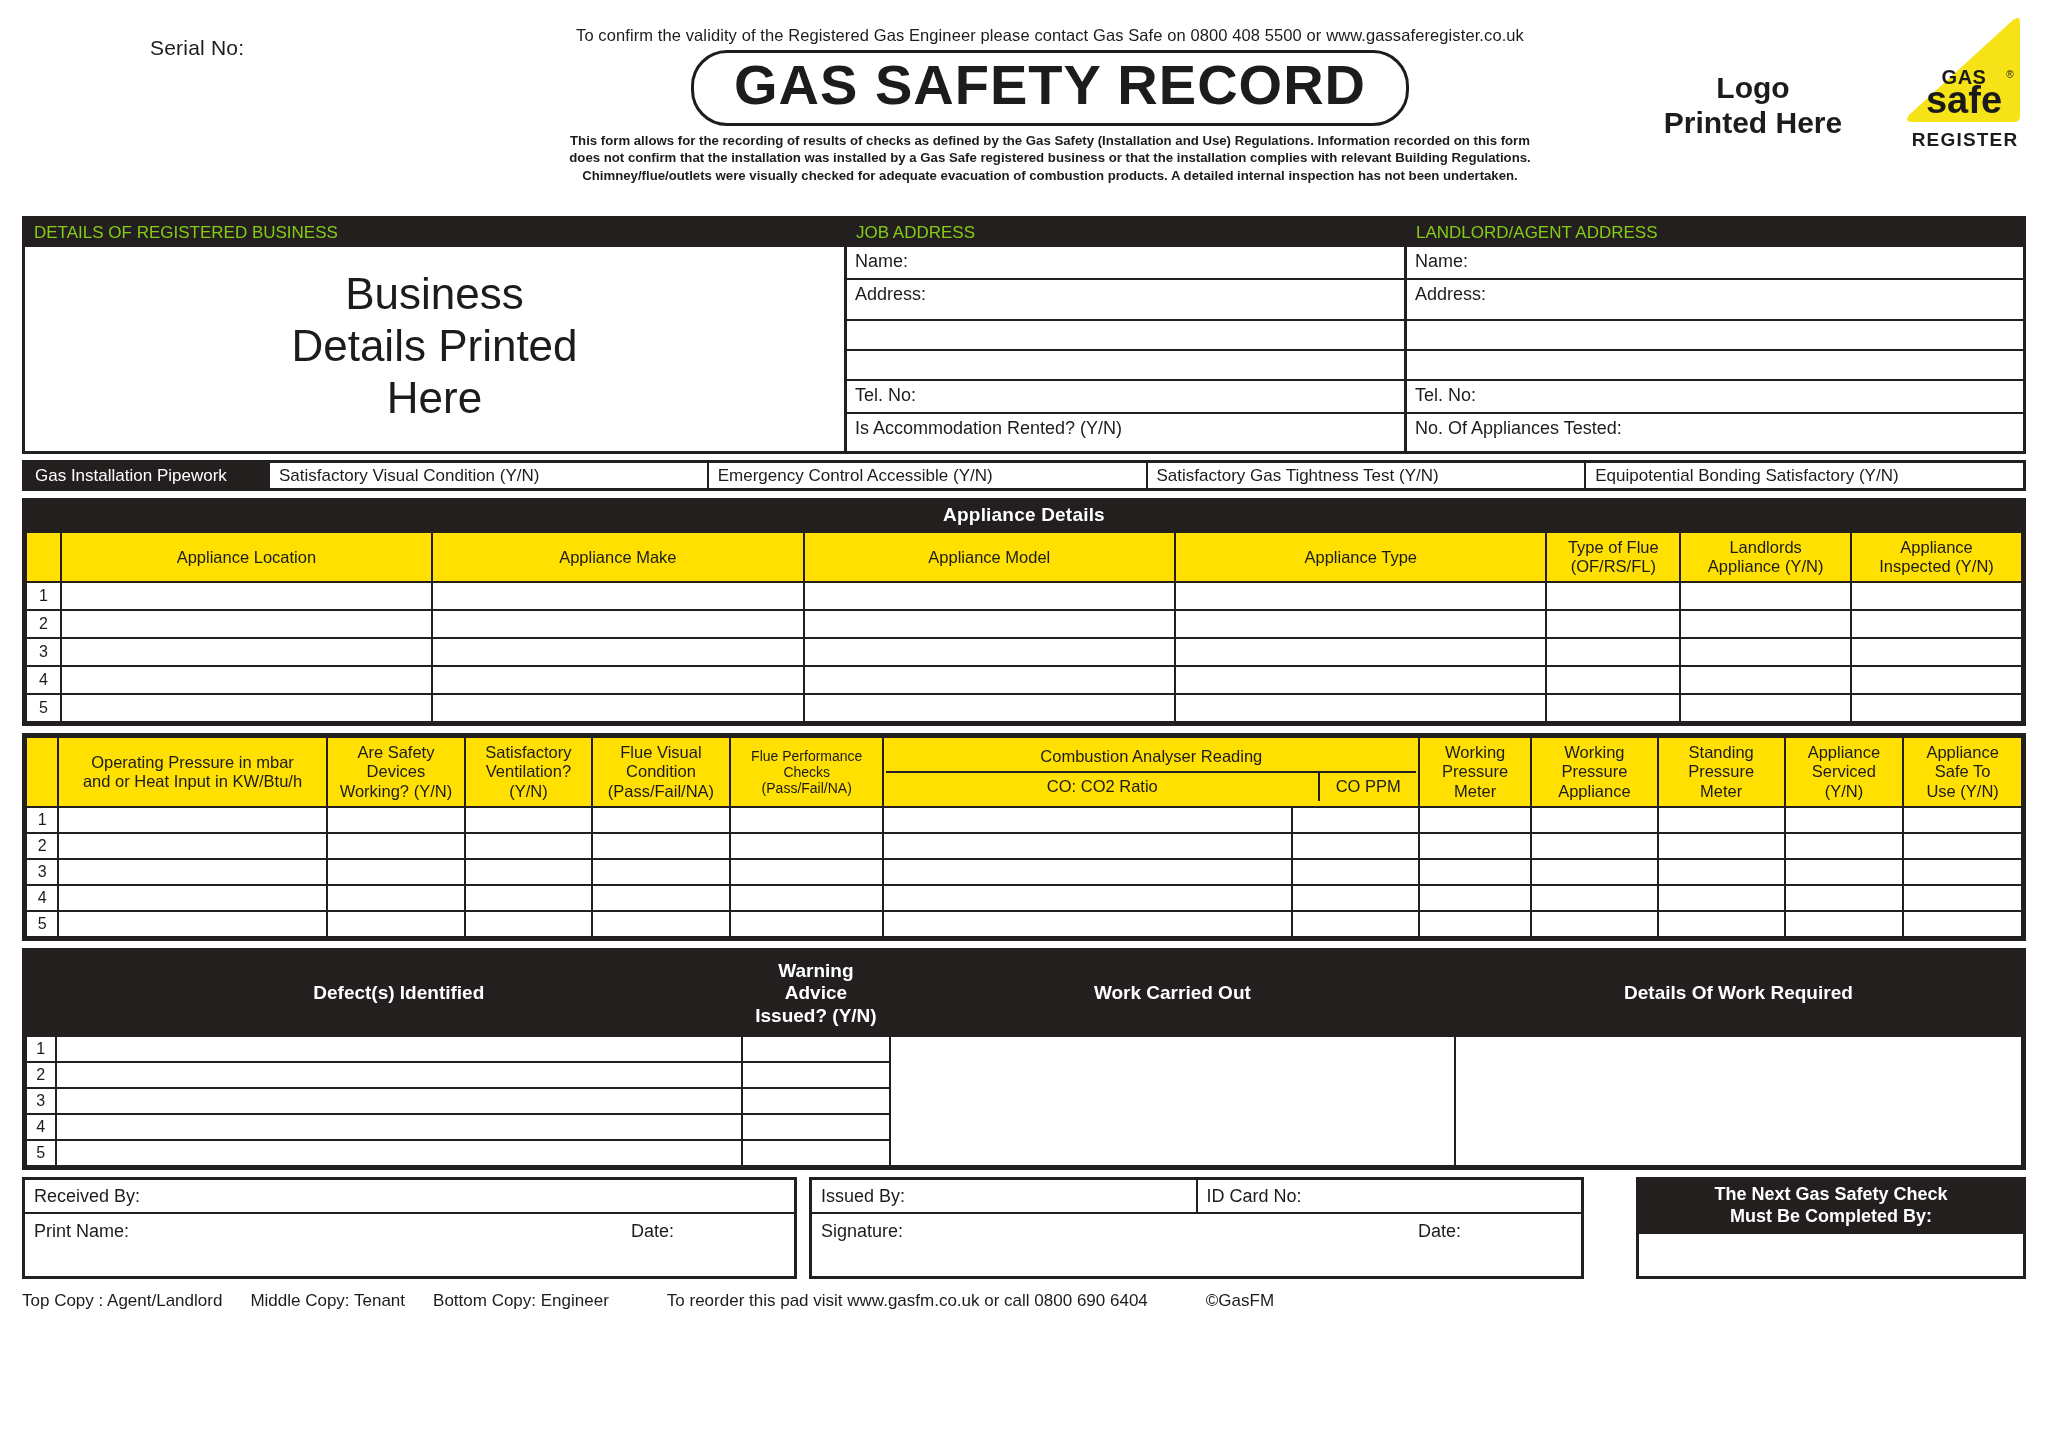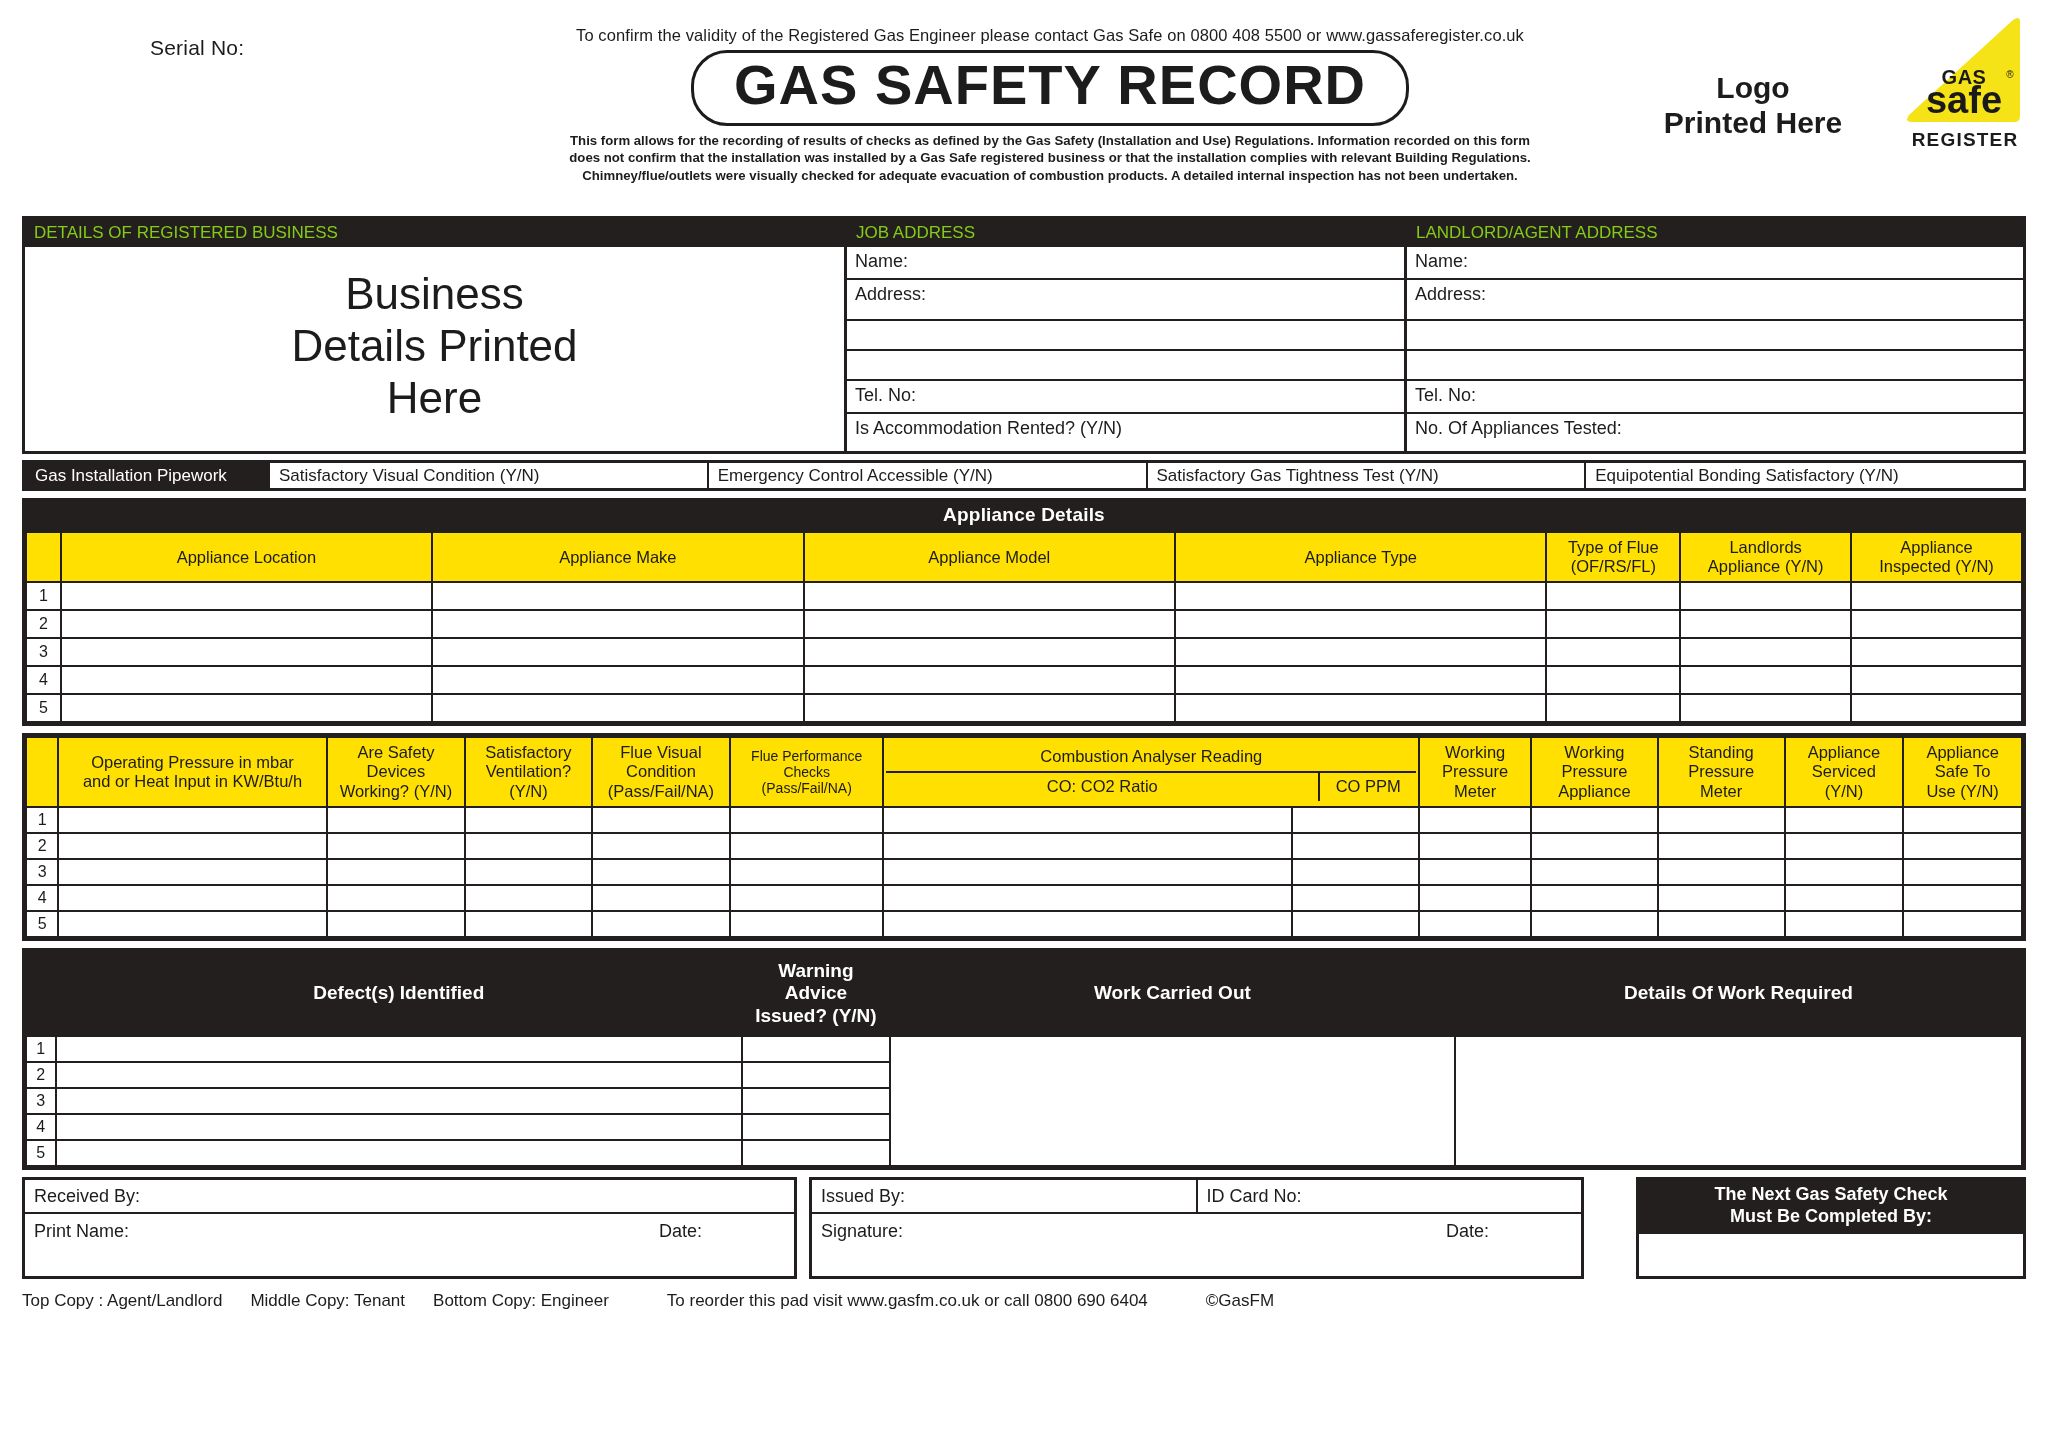--- a/index.html
+++ b/index.html
@@ -297,21 +297,21 @@
   }
   .sig-line:last-child { border-bottom: none; }
   .sig-cellA { flex: 1; padding-left: 9px; }
   .sig-cellB {
     flex: 1; padding-left: 9px;
     border-left: 2px solid #231f1e;
     height: 100%;
     display: flex; align-items: center;
   }
   .sig-date {
-    padding-right: 92px;
+    padding-right: 120px;
     margin-left: auto;
   }
   .nextcheck-head {
     background: #231f1e;
     color: #fff;
     text-align: center;
     font-size: 18px;
     font-weight: bold;
     line-height: 1.22;
     padding: 4px 0 6px 0;

